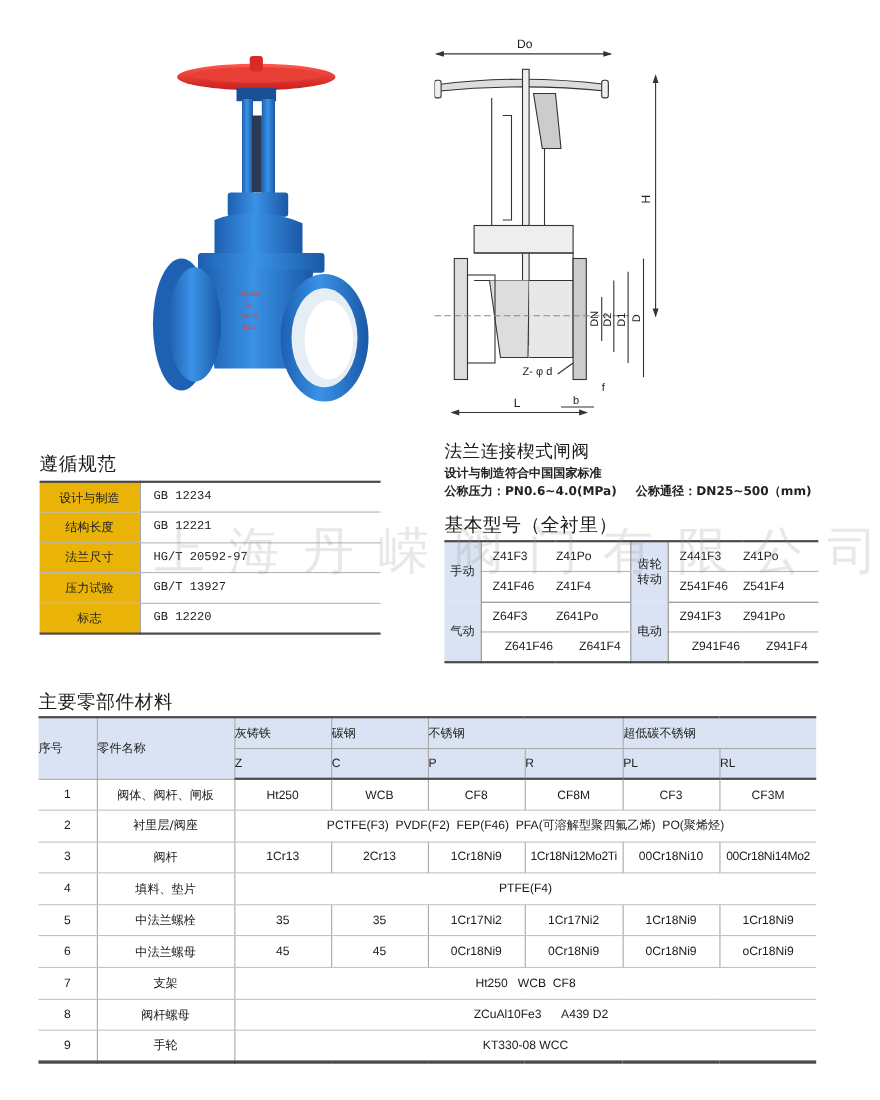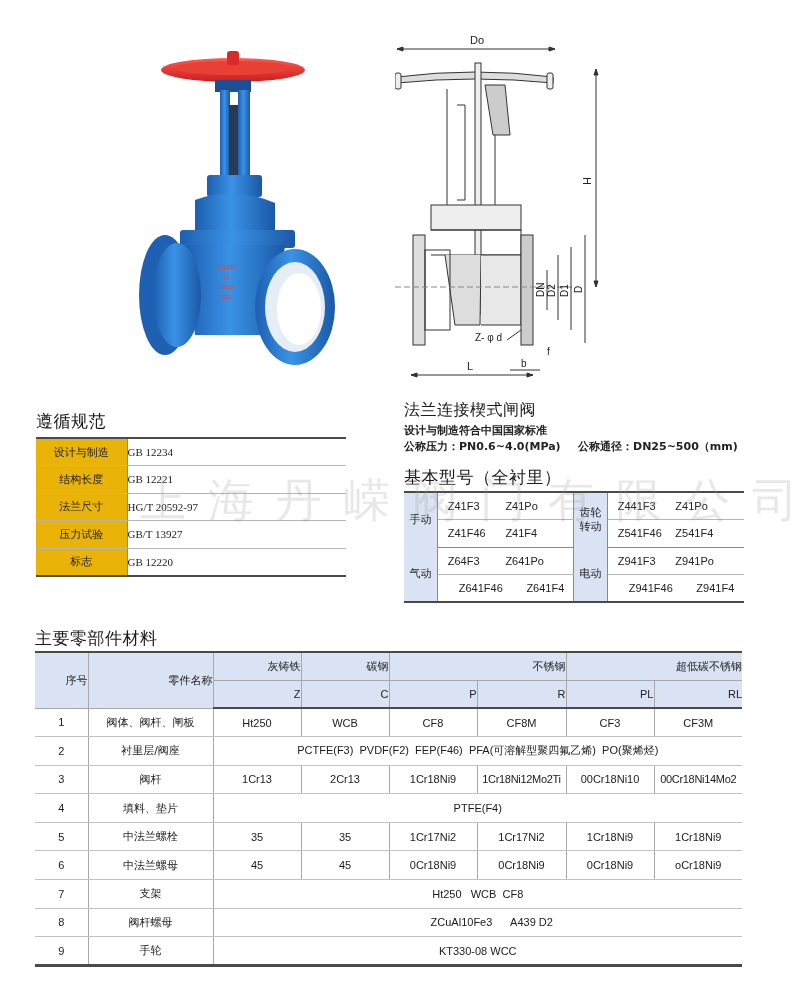--- a/index.html
+++ b/index.html
@@ -15,40 +15,40 @@
   #drawing { left: 395px; top: 25px; width: 230px; height: 360px; }
 
   
   .sec-title { font-size: 17px; color: #1a1a1a; letter-spacing: 0.5px; font-family: "DejaVu Sans", sans-serif; }
 
   
   #std-table { left: 36px; top: 437px; width: 310px; border-collapse: collapse; border-top: 2px solid #4a4a4a; border-bottom: 2px solid #4a4a4a; }
   #std-table td { height: 27.5px; font-size: 11px; border-bottom: 1px solid #b5b5b5; }
   #std-table tr:last-child td { border-bottom: none; }
   #std-table td.k { width: 91px; background: #eab308; text-align: center; border-right: 1px solid #8a8a8a; color: #222; }
-  #std-table td.v { padding-left: 0; font-family: Liberation Serif, serif; font-size: 11px; margin-top: 15px; }
+  #std-table td.v { padding-left: 12px; font-family: Liberation Mono, monospace; font-size: 11px; margin-top: 15px; }
 
   
   #prod-title { left: 404px; top: 400px; font-size: 16px; }
   .prod-line { font-size: 11px; color: #222; font-weight: bold; }
 
   
   #model-table { left: 404px; top: 491px; width: 340px; border-collapse: collapse; border-top: 2px solid #4a4a4a; border-bottom: 2px solid #4a4a4a; }
   #model-table td { height: 27.5px; font-size: 11px; font-family: "Liberation Sans", sans-serif; }
   #model-table td.type { width: 32px; background: #d9e3f3; text-align: center; line-height: 14px; font-family: "DejaVu Sans", sans-serif; font-size: 11px; border-right: 1px solid #8a8a8a; }
   #model-table td.type.mid { border-left: 1px solid #8a8a8a; }
   #model-table td.m { padding-left: 10px; width: 65px; border-bottom: 1px solid #b5b5b5; }
   #model-table td.m2 { width: 66px; border-bottom: 1px solid #b5b5b5; }
   #model-table tr.gsep td { border-bottom: 1px solid #8a8a8a; }
   #model-table tr.last td { border-bottom: none; padding-left: 21px; }
 
   
   #mat-title { left: 35px; top: 627px; }
   #mat-table { left: 35px; top: 651px; width: 707px; border-collapse: collapse; border-top: 2px solid #4a4a4a; border-bottom: 3px solid #4a4a4a; table-layout: fixed; }
-  #mat-table th { background: #d9e3f3; font-weight: normal; font-size: 11px; height: 28px; text-align: right; border-right: 1px solid #a8a8a8; border-bottom: 1px solid #a8a8a8; color: #222; }
+  #mat-table th { background: #d9e3f3; font-weight: normal; font-size: 11px; height: 28px; text-align: left; border-right: 1px solid #a8a8a8; border-bottom: 1px solid #a8a8a8; color: #222; }
   #mat-table tr.h2 th { border-bottom: 2px solid #4a4a4a; font-family: "Liberation Sans", sans-serif; }
   #mat-table th:last-child { border-right: none; }
   #mat-table td { height: 28.6px; font-size: 11px; text-align: center; border-right: 1px solid #a8a8a8; border-bottom: 1px solid #c2c2c2; font-family: "Liberation Sans", sans-serif; color: #1a1a1a; }
   #mat-table td:last-child { border-right: none; }
   #mat-table tr:last-child td { border-bottom: none; }
   #mat-table td.name { font-family: "DejaVu Sans", sans-serif; }
   #mat-table td.no { font-weight: normal; }
   #mat-table td.span-left { text-align: center; }
 
   

